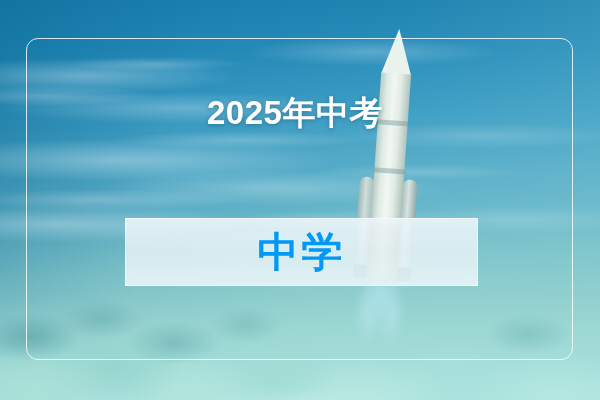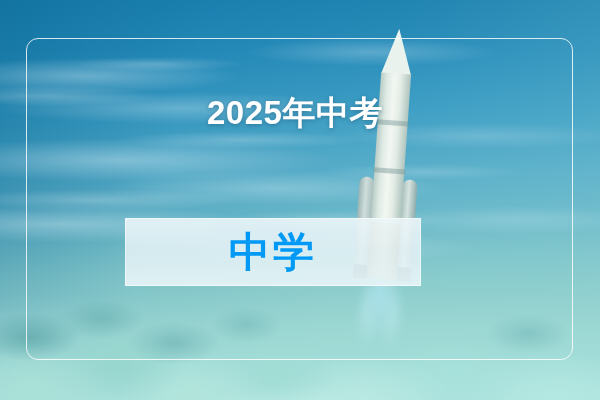--- a/index.html
+++ b/index.html
@@ -219,21 +219,21 @@
     text-shadow: 0 1px 4px rgba(20,70,100,0.45);
     white-space: nowrap;
   }
   .title-line + .title-line { margin-top: 15px; }
 
   
   .cat-bar {
     position: absolute;
     left: 125px;
     top: 218px;
-    width: 296px;
+    width: 353px;
     height: 68px;
     background: linear-gradient(to bottom,
       rgba(236,246,249,0.90) 0%,
       rgba(228,242,246,0.86) 50%,
       rgba(233,245,248,0.90) 100%);
     border: 1px solid rgba(255,255,255,0.55);
     box-sizing: border-box;
     display: flex;
     align-items: center;
     justify-content: center;

